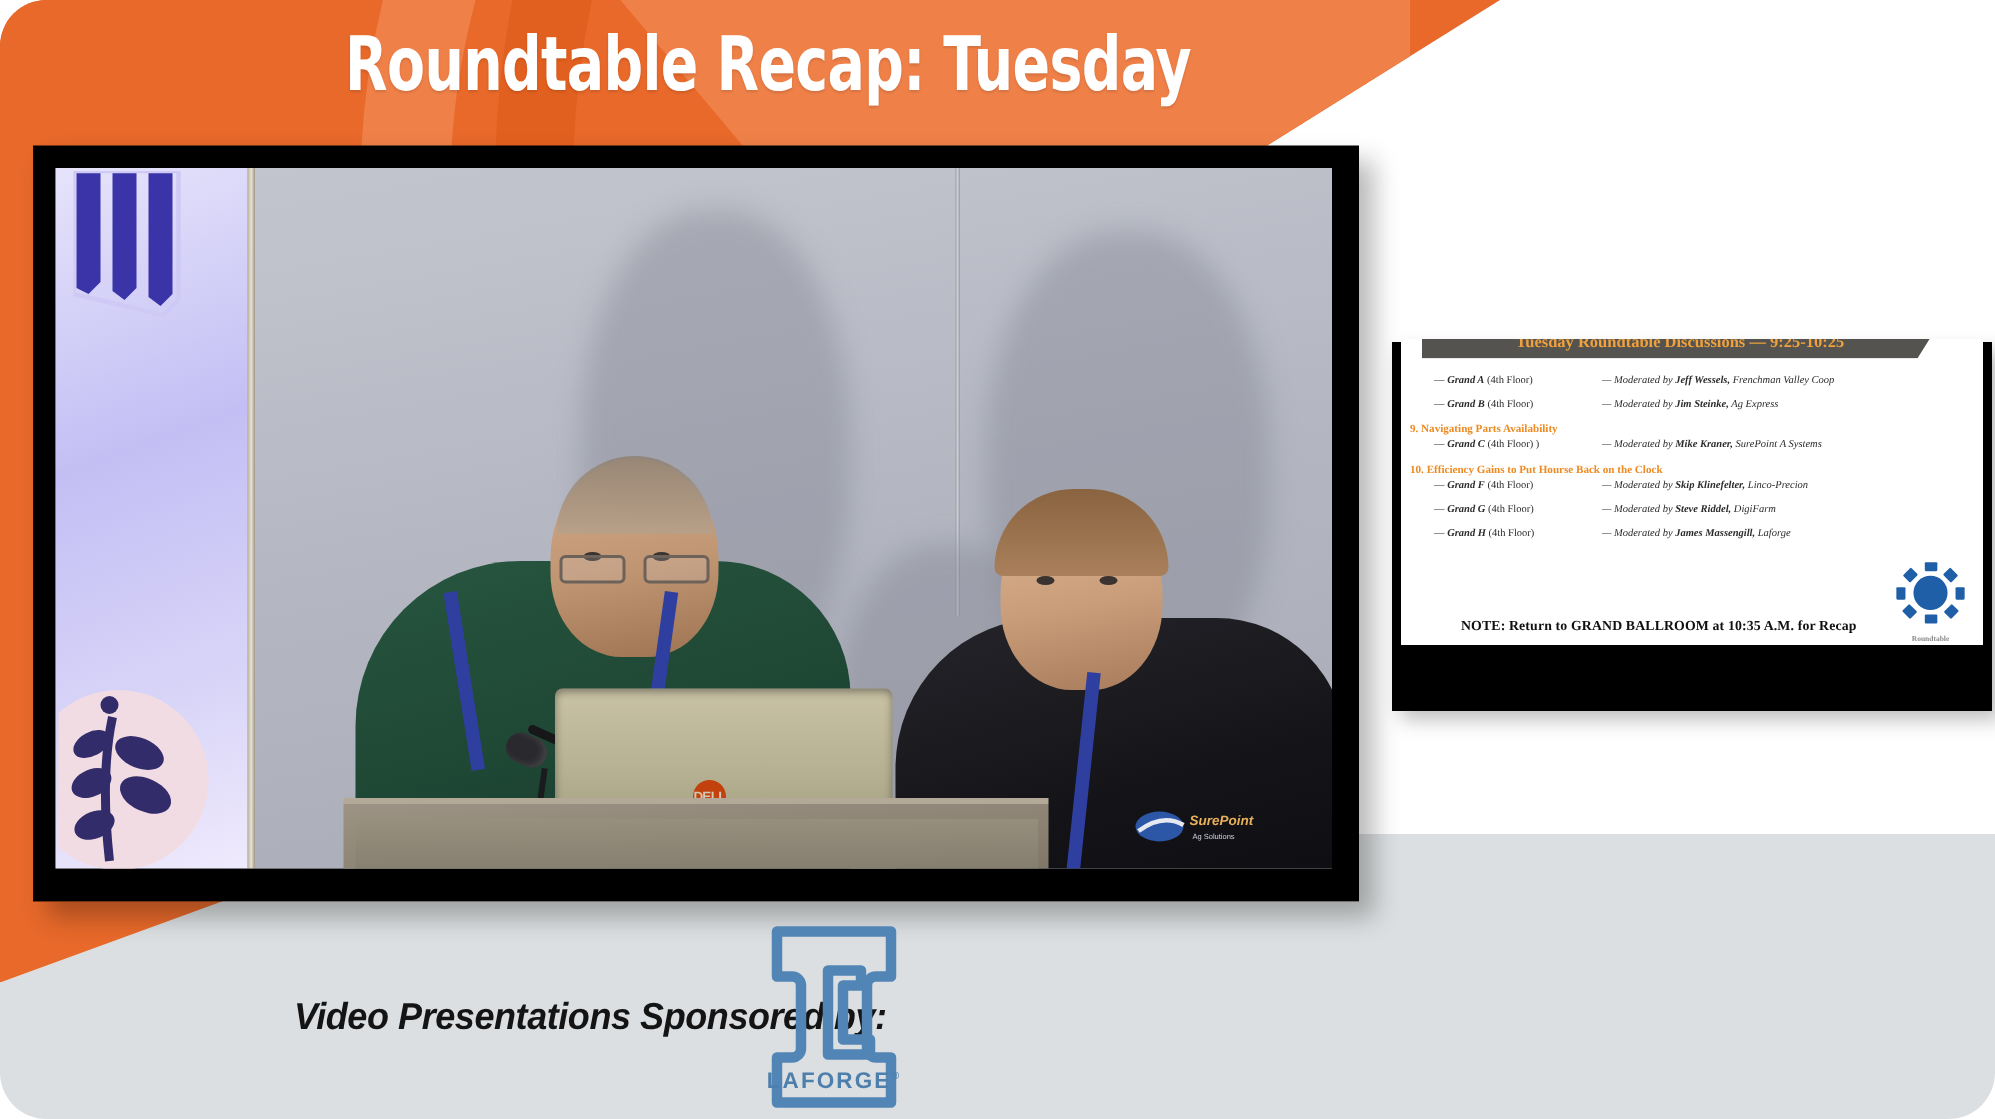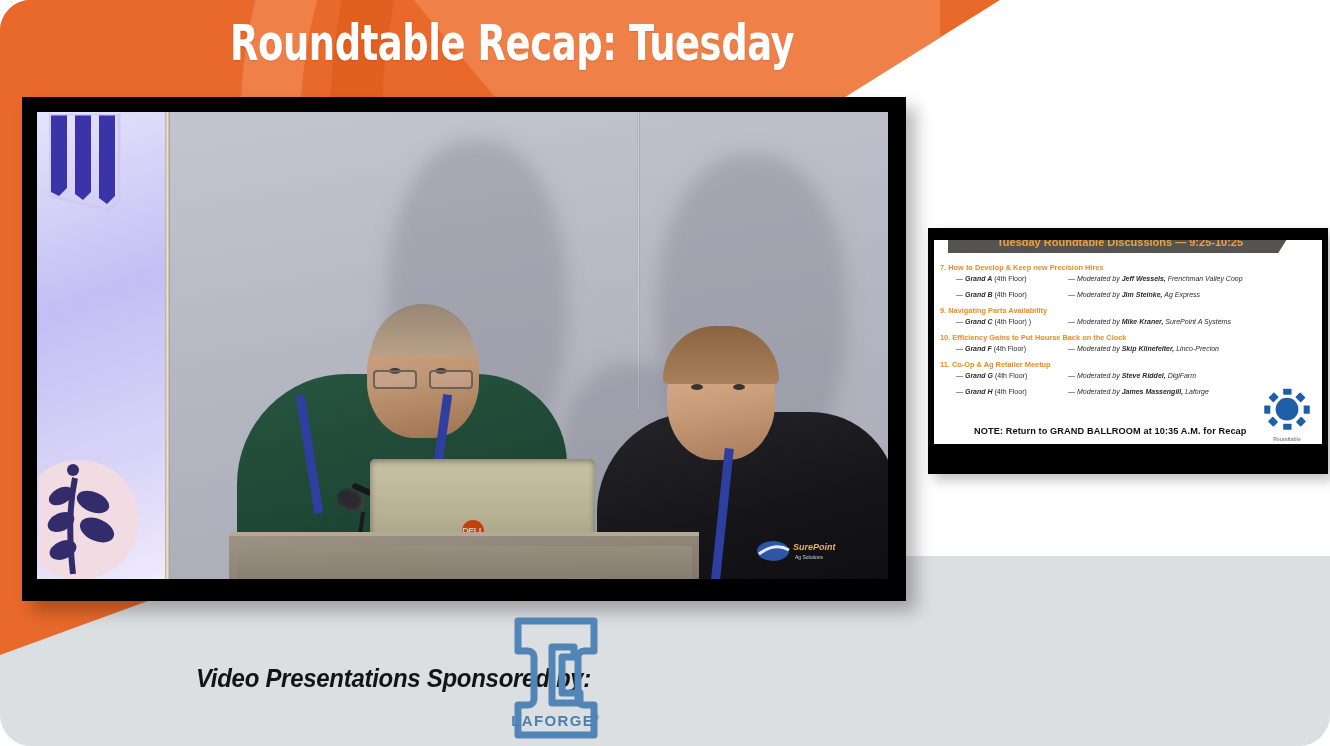--- a/index.html
+++ b/index.html
@@ -210,22 +210,22 @@
   
   .slide-shadow{
     position:absolute;left:928px;top:228px;width:400px;height:246px;
     box-shadow:6px 6px 12px rgba(0,0,0,.25);
   }
   .slide-frame{
     position:absolute;left:928px;top:228px;width:400px;height:246px;
     background:#000000;padding:6px 0 6px 6px;box-sizing:border-box;
   }
   .slide-page{
-    position:absolute;left:934px;top:240px;width:388px;height:204px;
-    background:#ffffff;overflow:hidden;
+    position:absolute;left:934px;top:226px;width:388px;height:204px;
+    background:#ffffff;overflow:hidden;font-family:Liberation Serif, serif;
   }
   .slide-header{
     position:absolute;left:14px;top:-9px;width:344px;height:22px;
     background:#54534f;color:#f0a13c;
     font-size:11px;font-weight:700;text-align:center;line-height:22px;
     clip-path:polygon(0 0,100% 0,96% 100%,0 100%);
     white-space:nowrap;overflow:hidden;
   }
   .slide-body{position:absolute;left:0;top:22px;right:0;bottom:0;padding:0 6px;}
   .rt-item{margin-bottom:5px;}
@@ -356,24 +356,20 @@
   </div>
 
   <div class="slide-shadow"></div>
   <div class="slide-frame"></div>
   <div class="slide-page">
     <div class="slide-header">Tuesday Roundtable Discussions  —  9:25-10:25</div>
 
     <div class="slide-body">
 
       <div class="rt-item">
-        <div class="rt-title">
-          <span>7.</span>
-          <span>How to Develop &amp; Keep new Precision Hires</span>
-        </div>
         <div class="rt-sub">
           <span class="rt-room">
             <span>—</span>
             <b>Grand A</b>
             <span>(4th Floor)</span>
           </span>
           <span class="rt-mod">
             <span>— Moderated by</span>
             <b>Jeff Wessels,</b>
             <span>Frenchman Valley Coop</span>
@@ -428,24 +424,20 @@
           </span>
           <span class="rt-mod">
             <span>— Moderated by</span>
             <b>Skip Klinefelter,</b>
             <span>Linco-Precion</span>
           </span>
         </div>
       </div>
 
       <div class="rt-item">
-        <div class="rt-title">
-          <span>11.</span>
-          <span>Co-Op &amp; Ag Retailer Meetup</span>
-        </div>
         <div class="rt-sub">
           <span class="rt-room">
             <span>—</span>
             <b>Grand G</b>
             <span>(4th Floor)</span>
           </span>
           <span class="rt-mod">
             <span>— Moderated by</span>
             <b>Steve Riddel,</b>
             <span>DigiFarm</span>

